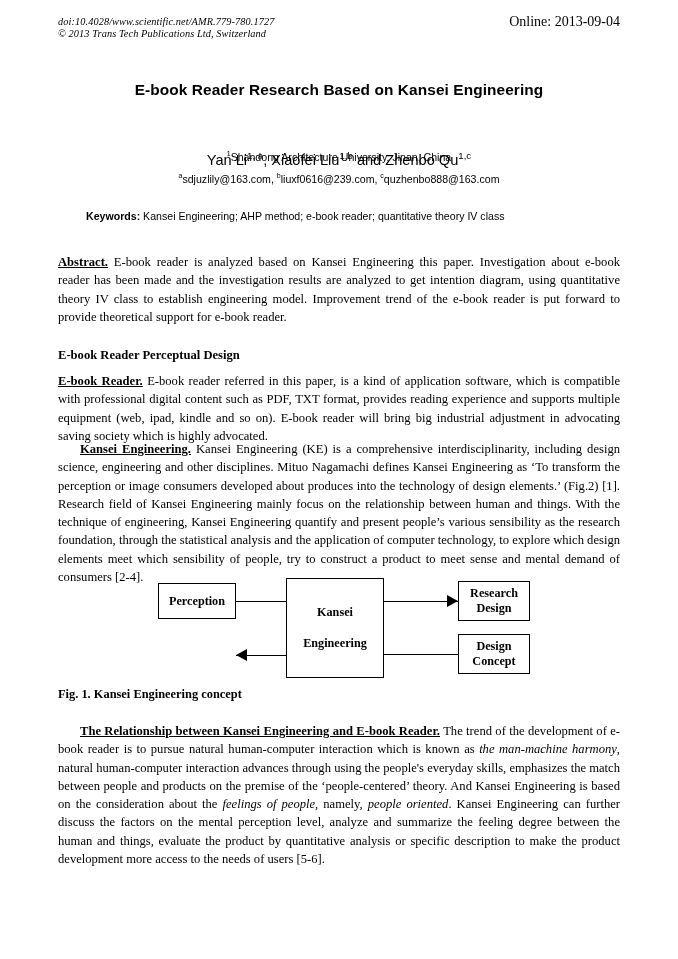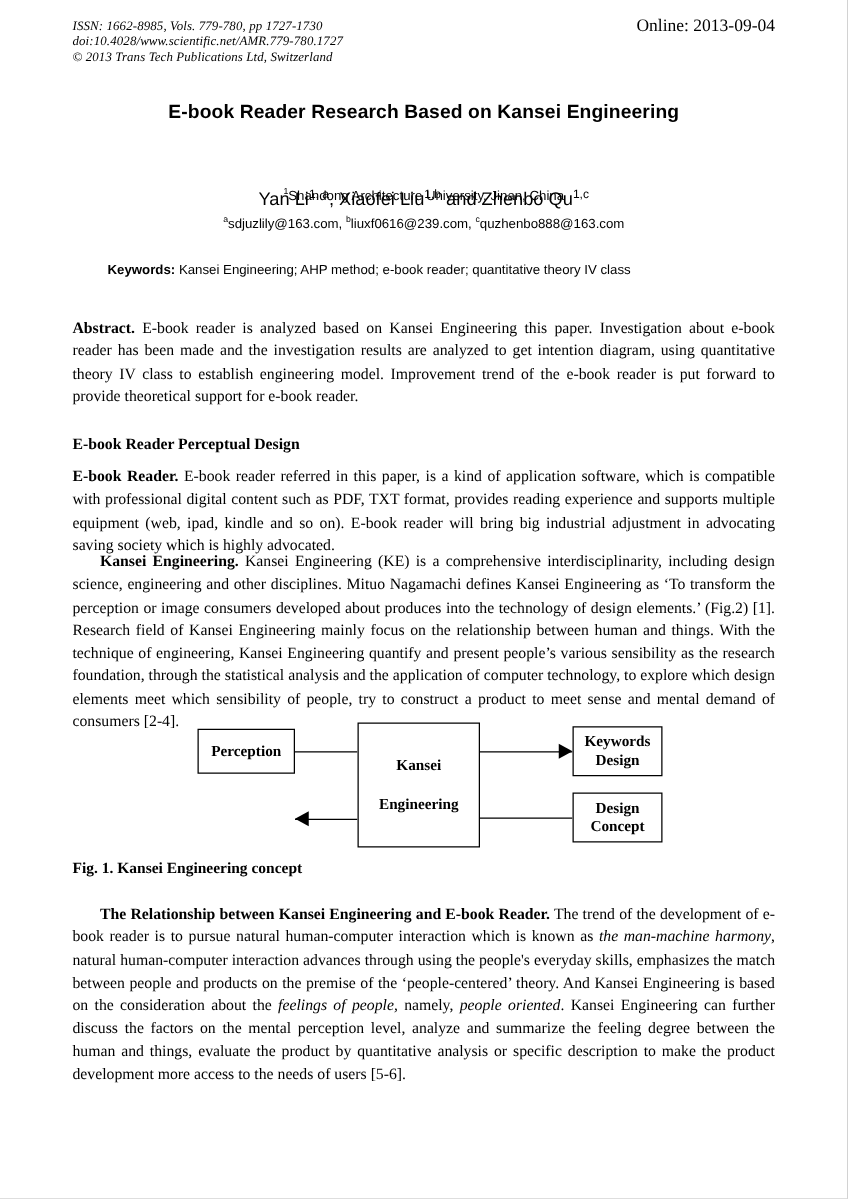--- a/index.html
+++ b/index.html
@@ -128,21 +128,21 @@
     top: 346px;
     font-family: "Liberation Serif", "DejaVu Serif", serif;
     font-weight: bold;
     font-size: 12.6px;
     line-height: 18.3px;
   }
   .para-reader { top: 372px; }
   .para-kansei { top: 440px; }
   .para-relationship { top: 722px; }
   .indent { display: inline-block; width: 22px; }
-  b.run-in { font-weight: bold; }
+  b.run-in { font-weight: bold; text-decoration: underline; }
   i { font-style: italic; }
 
   
   .figure {
     position: absolute;
     top: 578px;
     left: 58px;
     width: 562px;
     height: 132px;
     font-weight: bold;
@@ -213,21 +213,20 @@
     line-height: 16px;
   }
 </style>
 </head>
 <body>
 
 <div class="page">
 
   <div class="journal-header">
     <div class="jh-left">
-      <div>ISSN: 1662-8985, Vols. 779-780, pp 1727-1730</div>
       <div>doi:10.4028/www.scientific.net/AMR.779-780.1727</div>
       <div>© 2013 Trans Tech Publications Ltd, Switzerland</div>
     </div>
     <div class="jh-right">Online: 2013-09-04</div>
   </div>
 
   <div class="title">E-book Reader Research Based on Kansei Engineering</div>
 
   <div class="authors">
     <span>Yan Li</span><sup>1, a</sup><span>, </span><span>Xiaofei Liu</span><sup>1,b</sup><span> and </span><span>Zhenbo Qu</span><sup>1,c</sup>
@@ -274,21 +273,21 @@
         <span>Perception</span>
       </div>
 
 
       <div class="fig-box box-center">
         <span class="l1">Kansei</span>
         <span>Engineering</span>
       </div>
 
       <div class="fig-box box-specific">
-        <span>Keywords</span>
+        <span>Research</span>
         <span>Design</span>
       </div>
 
       <div class="fig-box box-design">
         <span>Design</span>
         <span>Concept</span>
       </div>
 
     </div>
     <div class="fig-caption">Fig. 1. Kansei Engineering concept</div>

